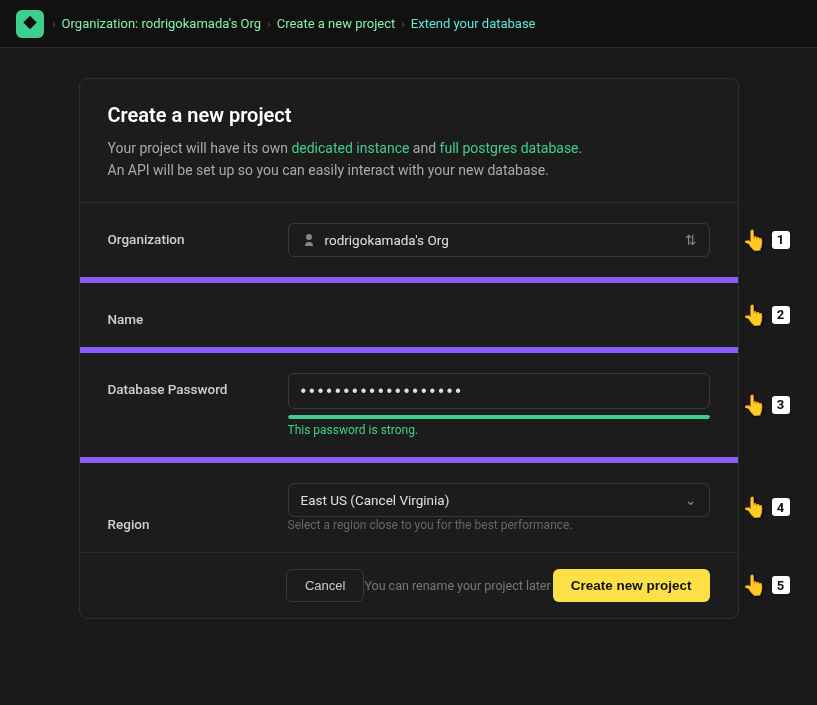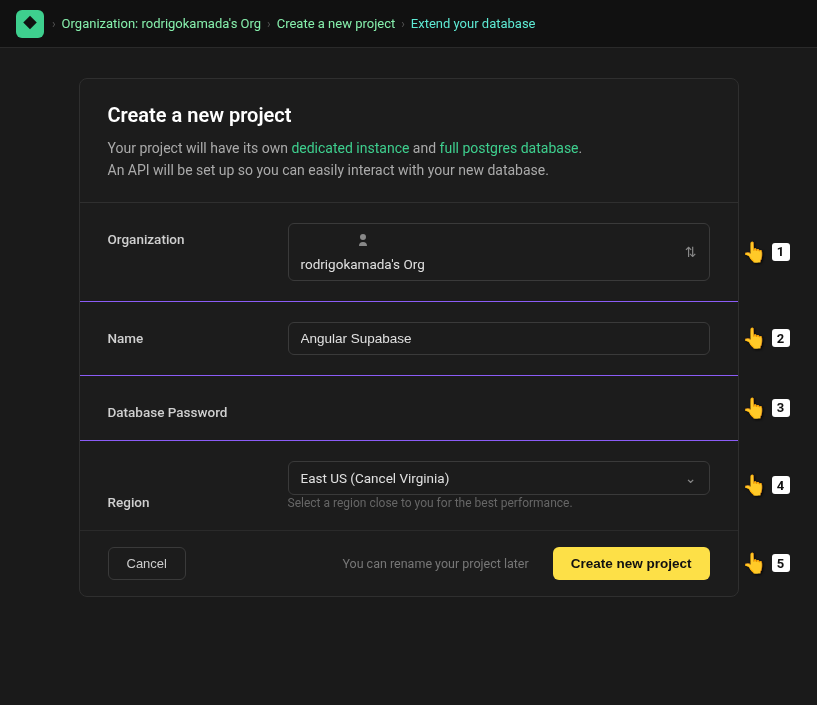--- a/index.html
+++ b/index.html
@@ -106,21 +106,21 @@
 
     
     .form-body {
       padding: 0;
     }
 
     .form-row {
       display: flex;
       align-items: flex-start;
       padding: 20px 28px;
-      border-bottom: 1px solid #8b5cf6;
+      border-bottom: 6px solid #8b5cf6;
       position: relative;
     }
 
     .form-label {
       width: 180px;
       flex-shrink: 0;
       font-size: 13.5px;
       color: #d0d0d0;
       font-weight: 500;
       padding-top: 8px;
@@ -142,21 +142,20 @@
       display: flex;
       align-items: center;
       justify-content: space-between;
       cursor: pointer;
     }
 
     .select-control .select-inner {
       display: flex;
       align-items: center;
       gap: 8px;
-      flex-direction: column;
     }
 
     .select-control .chevron {
       color: #888;
       font-size: 14px;
     }
 
     
     .text-input {
       width: 100%;
@@ -224,21 +223,21 @@
       border-radius: 6px;
       padding: 8px 18px;
       color: #ccc;
       font-size: 13px;
       cursor: pointer;
     }
 
     .footer-right {
       display: flex;
       align-items: center;
-      gap: 24px;
+      gap: 2px;
     }
 
     .rename-hint {
       font-size: 12.5px;
       color: #777;
     }
 
     .btn-create {
       background-color: #fde047;
       border: none;
@@ -337,31 +336,35 @@
           </div>
         </div>
         <div class="cursor-annotation">
           <span class="cursor-icon">👆</span>
           <span class="cursor-num">1</span>
         </div>
       </div>
 
       <div class="form-row" style="position:relative;">
         <div class="form-label">Name</div>
-        <div class="form-control-wrap">
-          <input class="text-input" type="text" value="Angular Supabase" style="">
-        </div>
         <div class="cursor-annotation">
           <span class="cursor-icon">👆</span>
           <span class="cursor-num">2</span>
         </div>
       </div>
 
       <div class="form-row" style="position:relative;">
         <div class="form-label">Database Password</div>
+        <div class="form-control-wrap">
+          <input class="password-input" type="password" value="supersecretpassword" style="">
+          <div class="password-strength-bar">
+            <div class="password-strength-fill"></div>
+          </div>
+          <div class="password-strength-label">This password is strong.</div>
+        </div>
         <div class="cursor-annotation">
           <span class="cursor-icon">👆</span>
           <span class="cursor-num">3</span>
         </div>
       </div>
 
       <div class="form-row" style="position:relative; border-bottom: none; align-items: flex-end;">
         <div class="form-label">Region</div>
         <div class="form-control-wrap">
           <div class="select-control">
@@ -371,21 +374,21 @@
           <div class="region-hint">Select a region close to you for the best performance.</div>
         </div>
         <div class="cursor-annotation">
           <span class="cursor-icon">👆</span>
           <span class="cursor-num">4</span>
         </div>
       </div>
 
     </div>
 
-    <div class="card-footer" style="position:relative; border-top: 1px solid #2a2a2a;">
+    <div class="card-footer" style="position:relative; border-top: 1px solid #2a2a2a; justify-content: flex-end;">
       <button class="btn-cancel">Cancel</button>
       <div class="footer-right">
         <span class="rename-hint">You can rename your project later</span>
         <button class="btn-create">Create new project</button>
       </div>
       <div class="cursor-annotation" style="right:-52px; top:50%; transform:translateY(-50%);">
         <span class="cursor-icon">👆</span>
         <span class="cursor-num">5</span>
       </div>
     </div>

